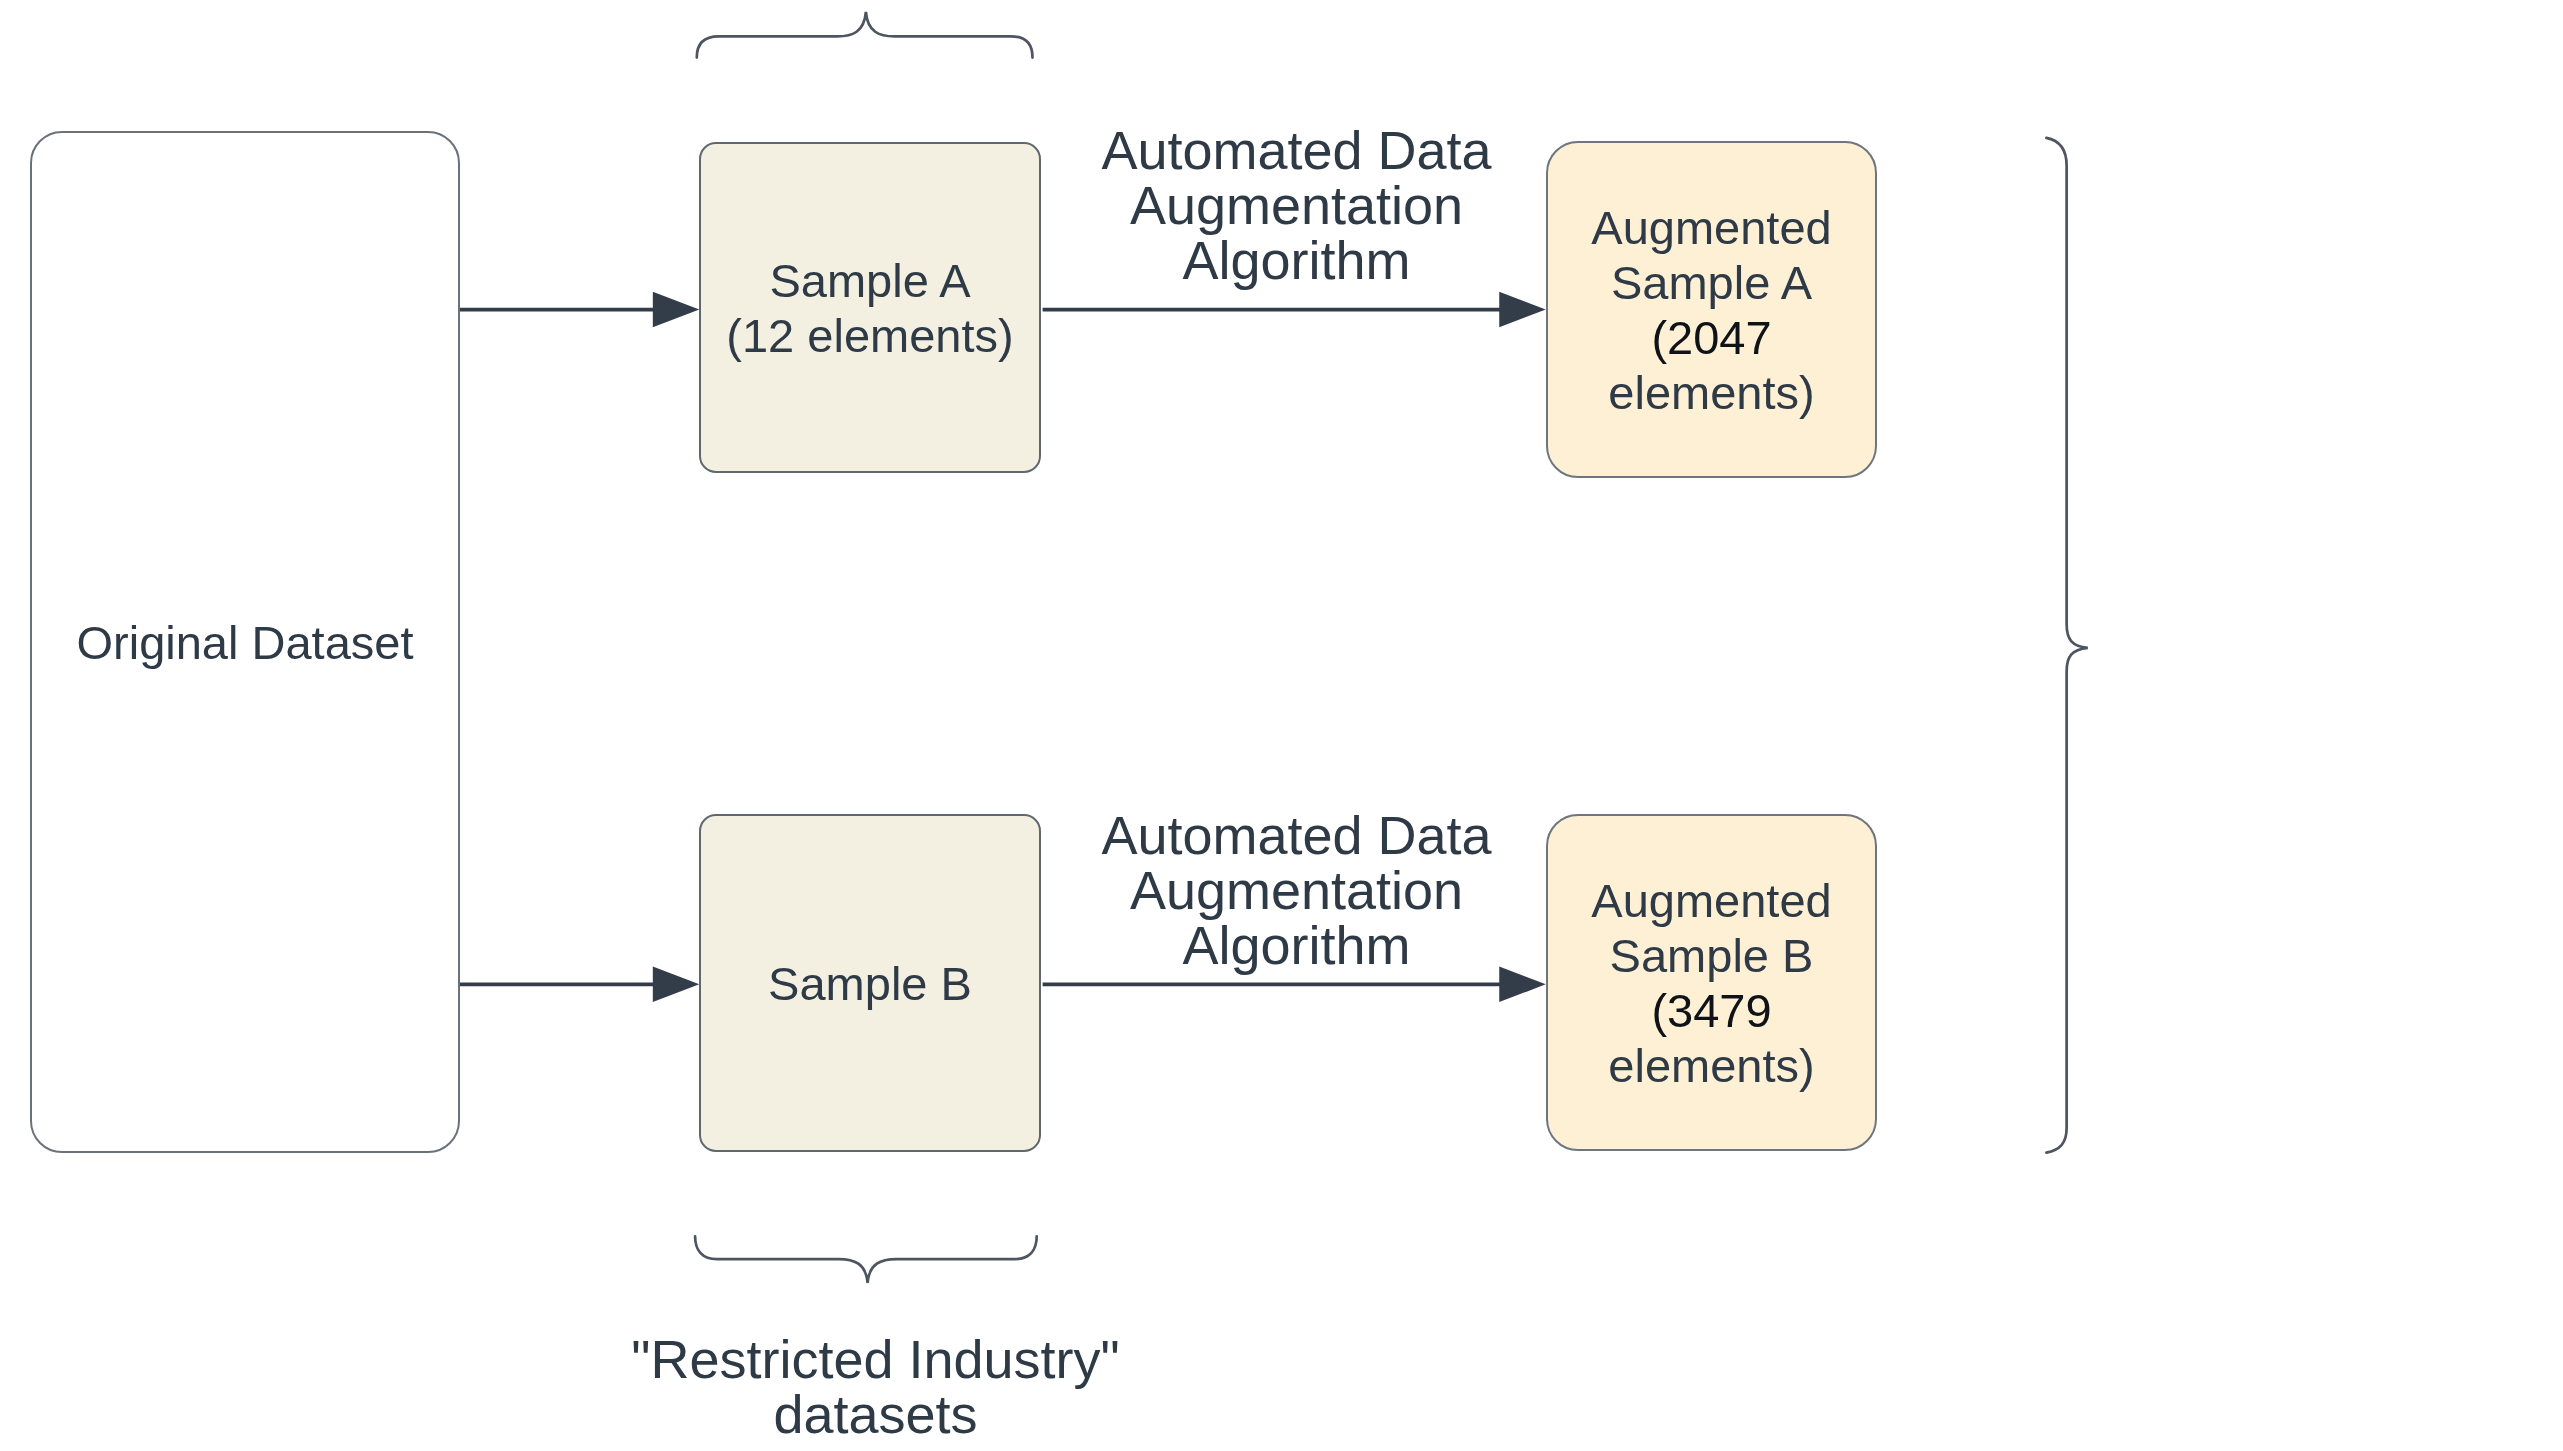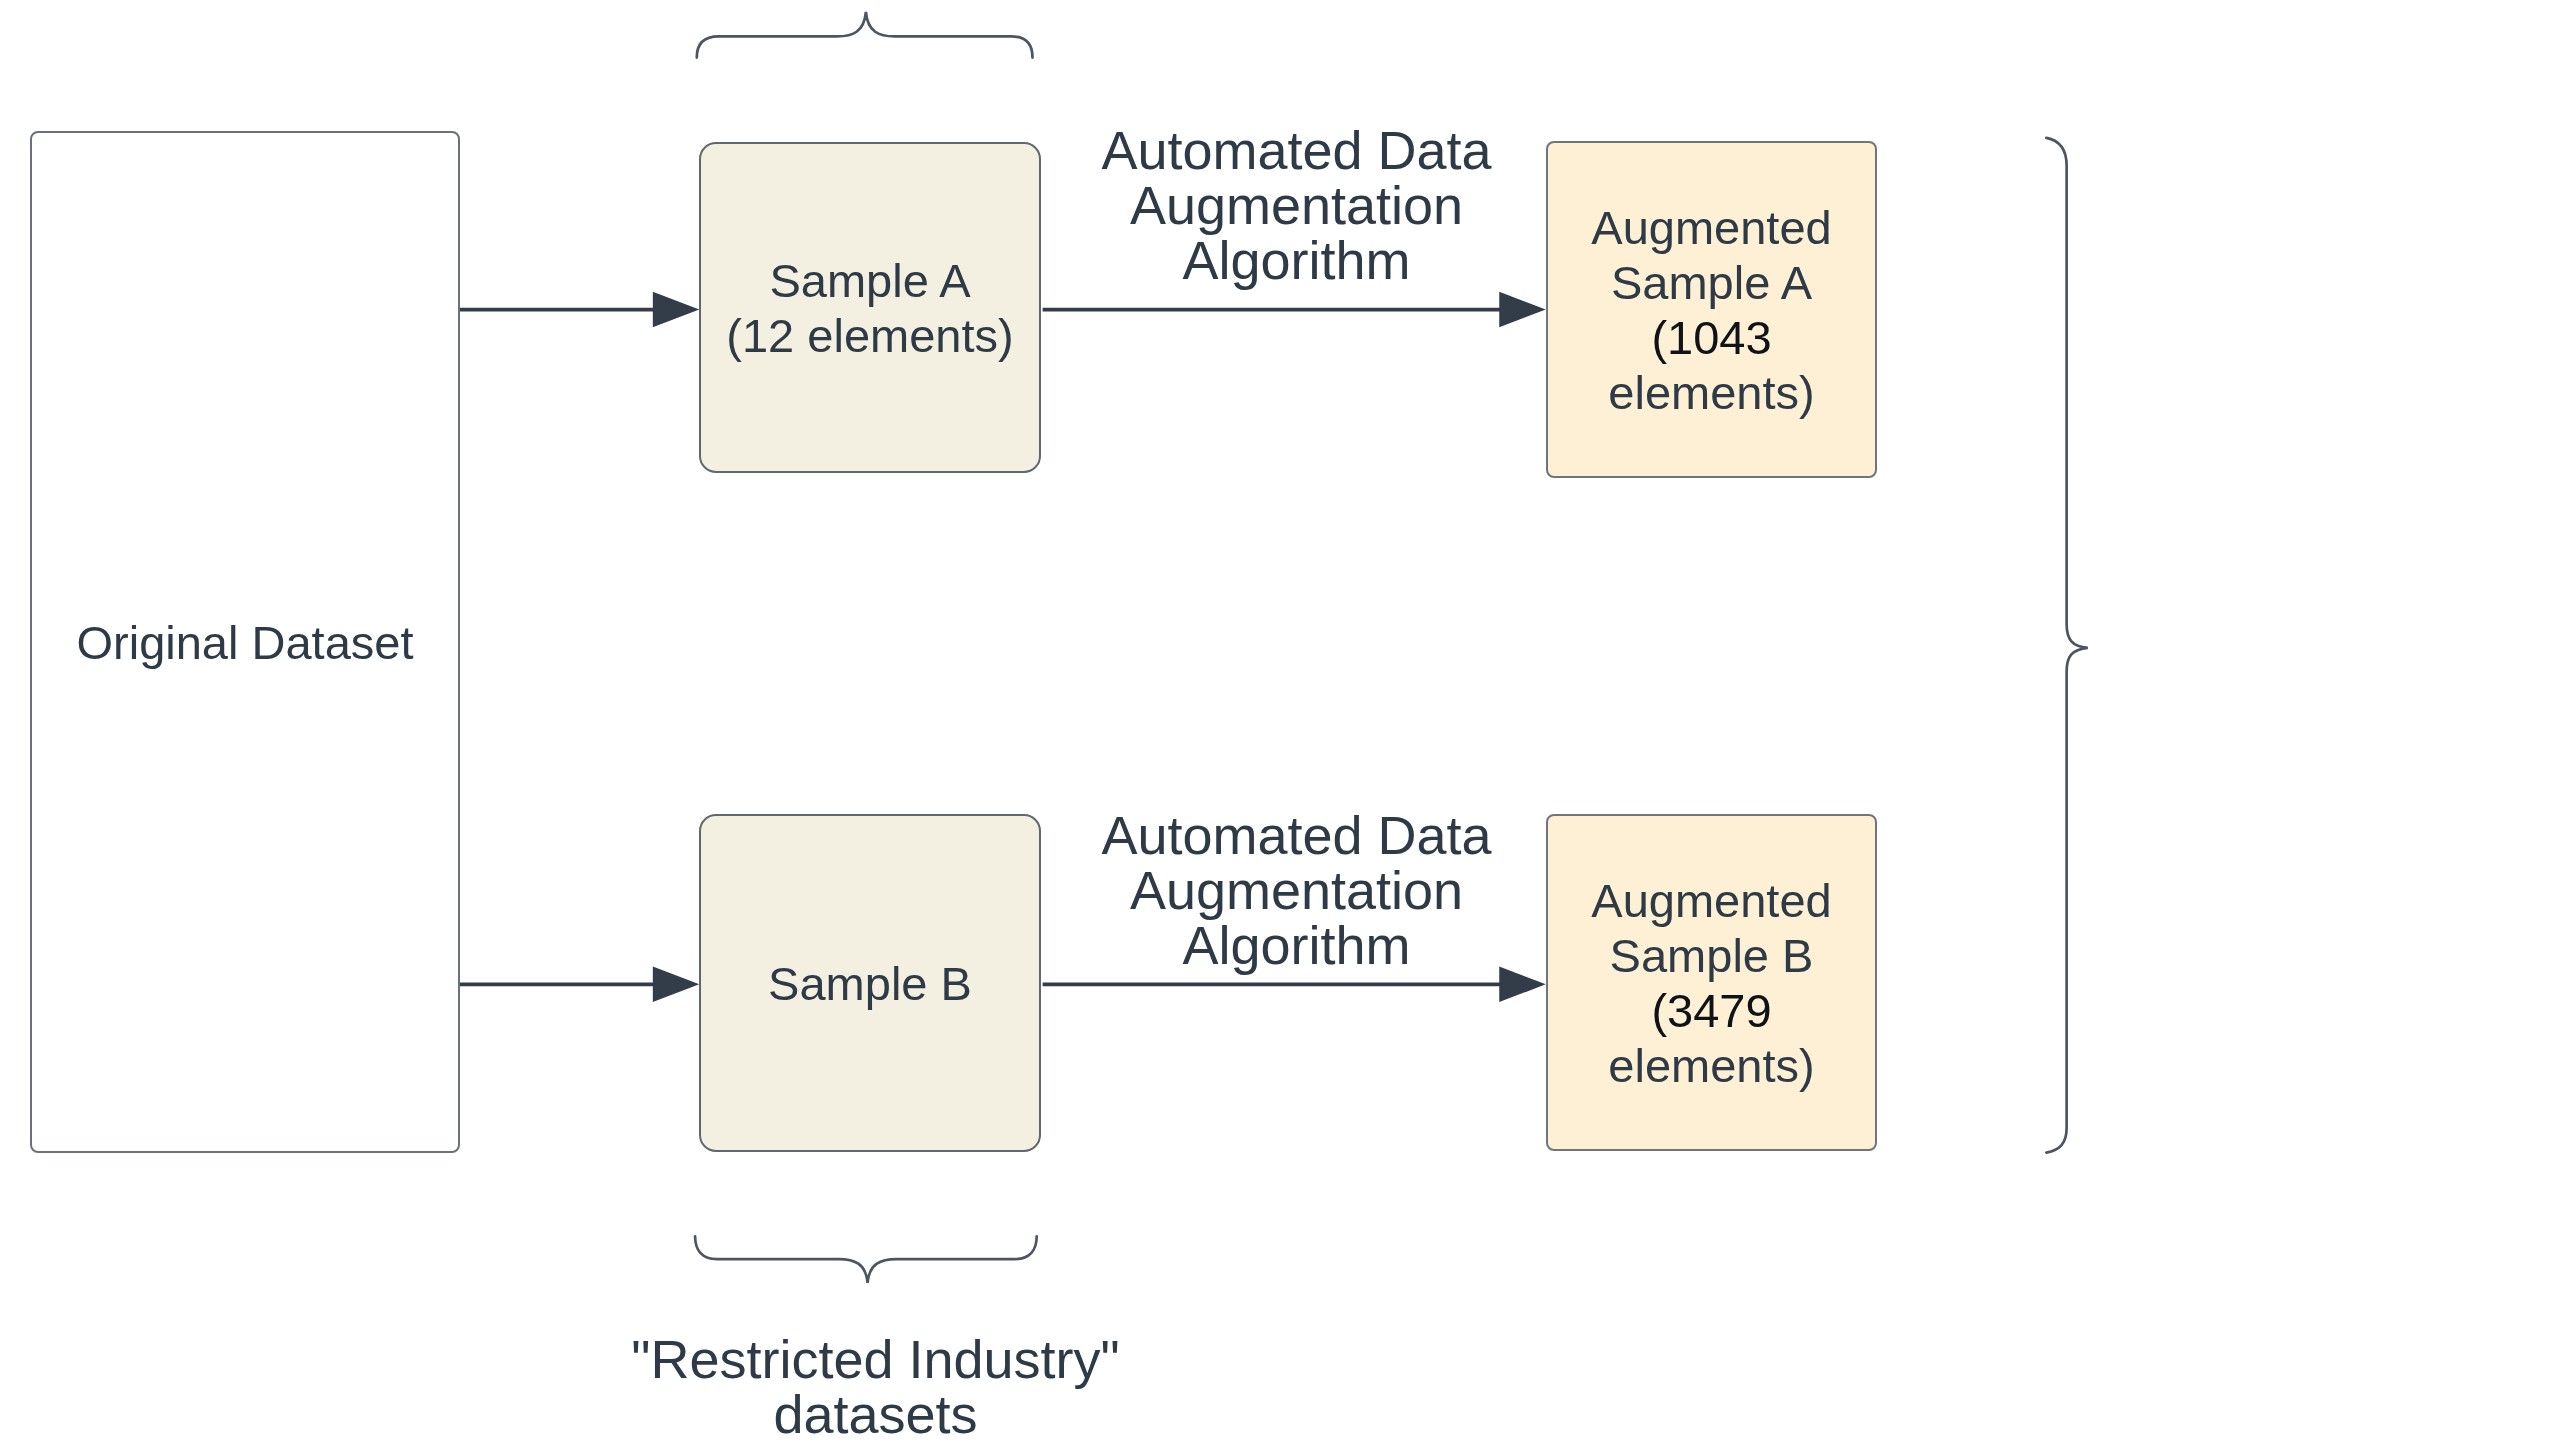--- a/index.html
+++ b/index.html
@@ -12,21 +12,21 @@
     overflow:hidden;
   }
   svg.overlay{position:absolute;left:0;top:0;width:2563px;height:1452px;display:block;}
   .node{
     position:absolute;
     display:flex;flex-direction:column;align-items:center;justify-content:center;
     text-align:center;
     font-size:47px;line-height:55px;
     box-sizing:border-box;
     border:2.5px solid #6a717a;
-    border-radius:8px;
+    border-radius:32px;
     background:#ffffff;
   }
   .node--cream{background:#f4f0e1;border-color:#60686f;}
   .node--peach{background:#fdf0d5;border-color:#6e757e;}
   .node--pill{border-radius:101px;border-color:#434c58;border-width:2.5px;}
   .node span{display:block;}
   .num{color:#0f1317;}
   .float-label{
     position:absolute;text-align:center;
     font-size:54px;line-height:55px;color:#2f3a47;
@@ -67,21 +67,21 @@
     <span>(12 elements)</span>
   </div>
 
   <div class="node node--cream" style="left:699px;top:814px;width:342px;height:338px;border-radius:17px;">
     <span>Sample B</span>
   </div>
 
   <div class="node node--peach" style="left:1546px;top:141px;width:331px;height:337px;">
     <span>Augmented</span>
     <span>Sample A</span>
-    <span class="num">(1043</span>
+    <span class="num">(2047</span>
     <span>elements)</span>
   </div>
 
   <div class="node node--peach" style="left:1546px;top:814px;width:331px;height:337px;">
     <span>Augmented</span>
     <span>Sample B</span>
     <span class="num">(3479</span>
     <span>elements)</span>
   </div>
 

